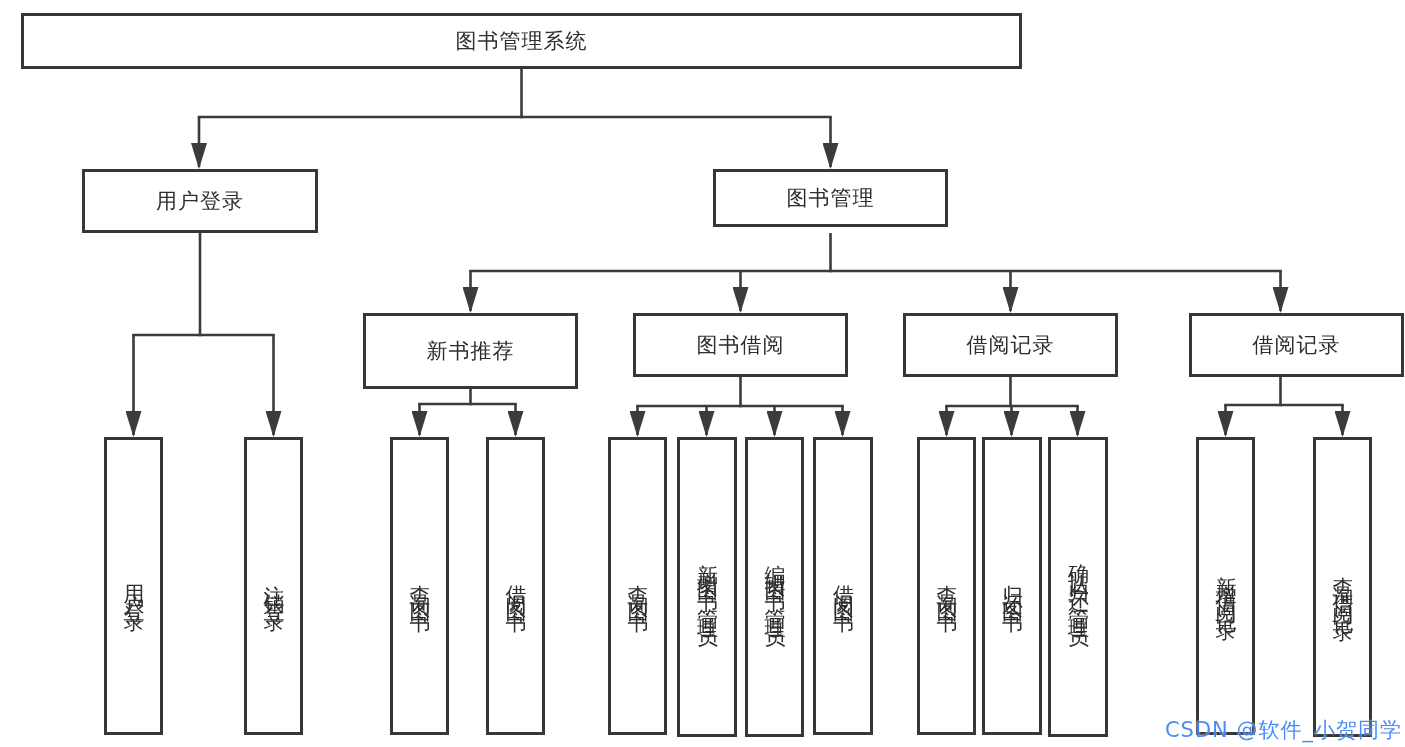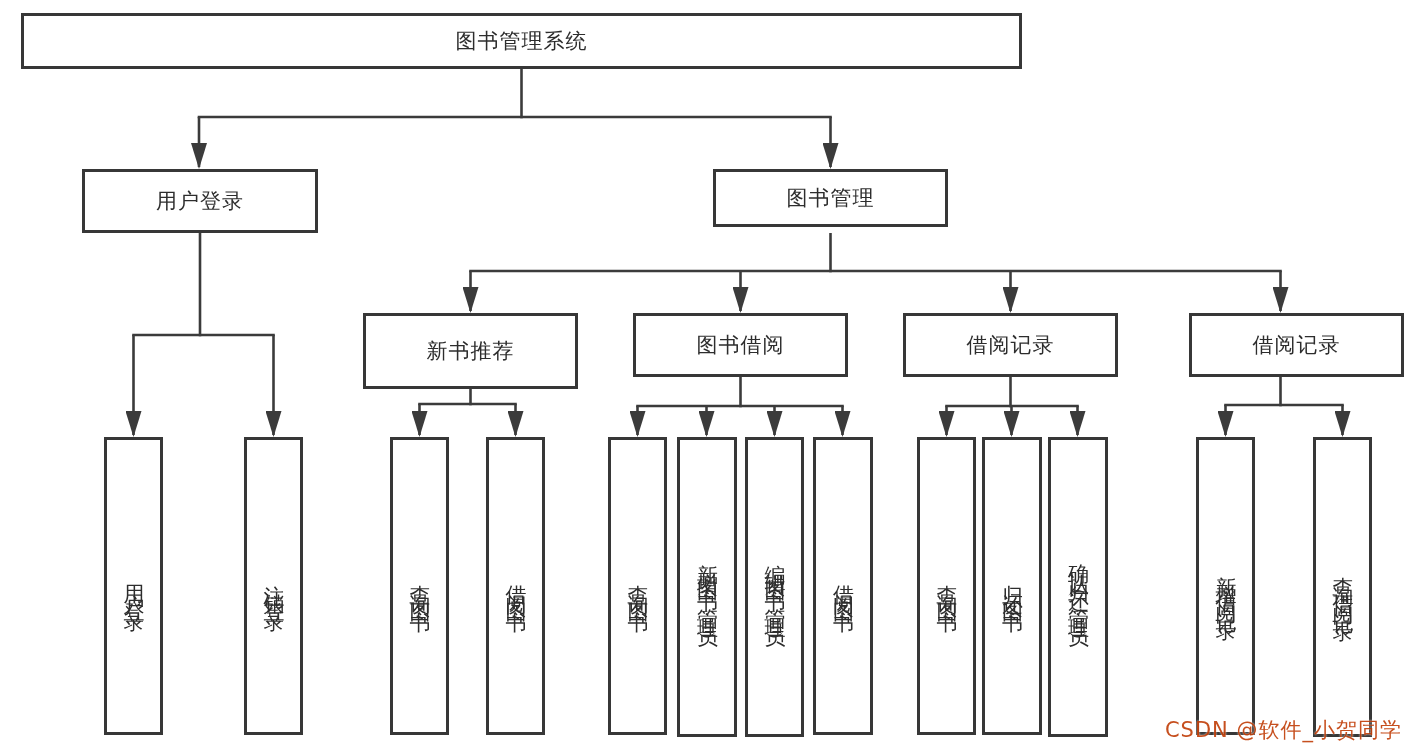--- a/index.html
+++ b/index.html
@@ -39,21 +39,21 @@
     letter-spacing: 9px;
     line-height: 1;
     white-space: nowrap;
   }
   .watermark {
     position: absolute;
     right: 3px;
     bottom: 3px;
     font-size: 21px;
     letter-spacing: 1px;
-    color: #c2410c;
+    color: #3b82f6;
     opacity: 0.92;
     text-shadow: 0 0 2px #ffffff;
     white-space: nowrap;
     z-index: 5;
   }
 </style>
 </head>
 <body>
 
 <div class="canvas">

